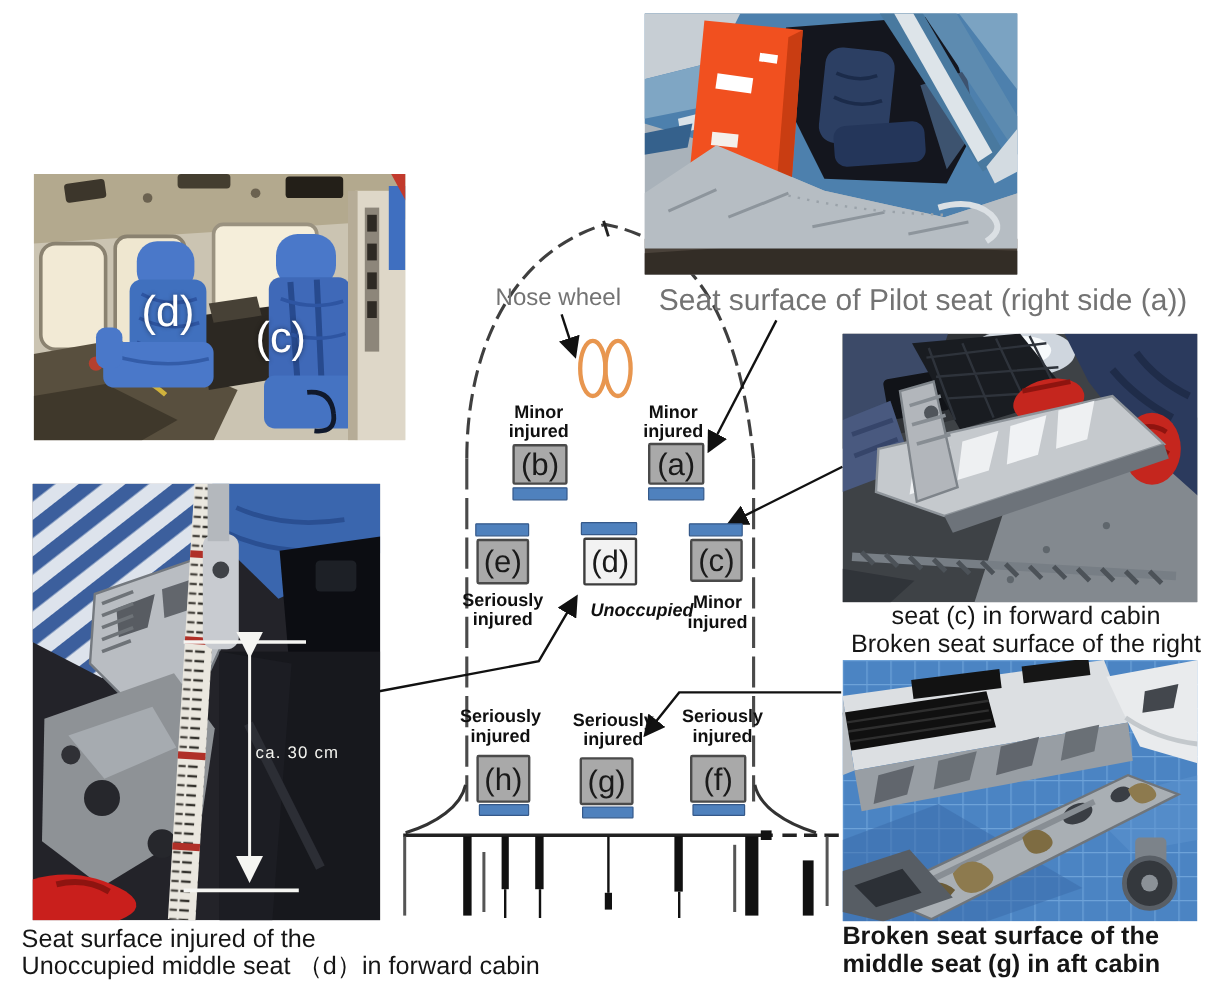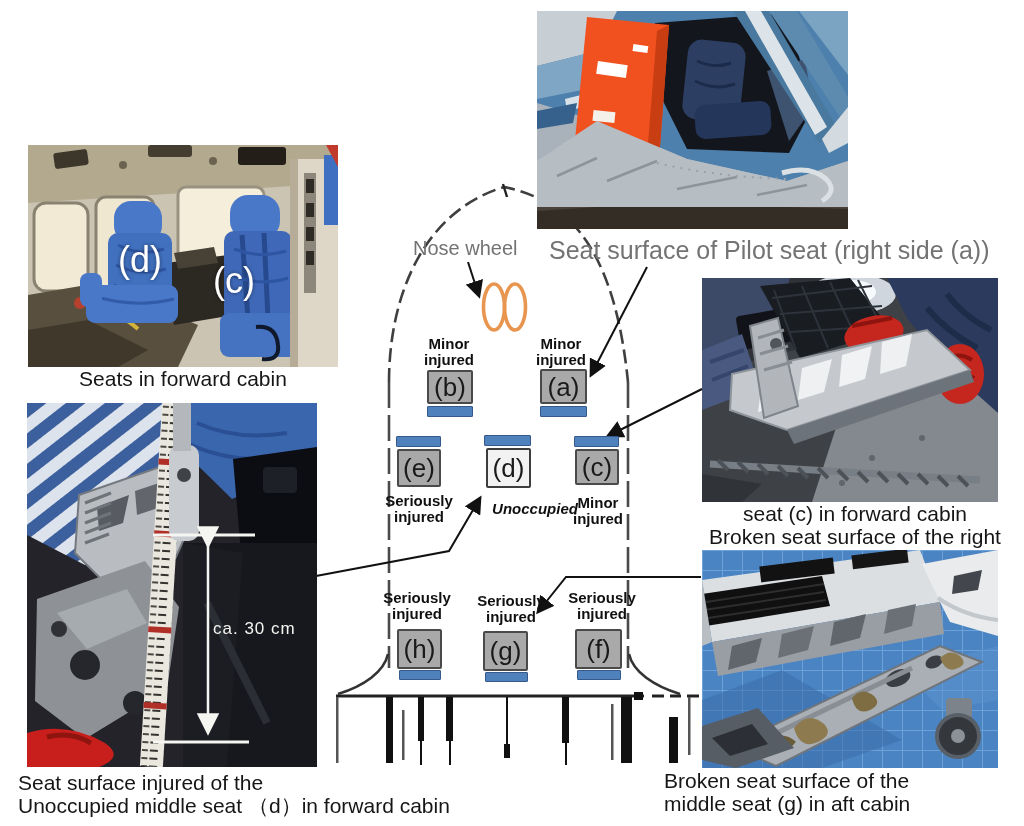--- a/index.html
+++ b/index.html
@@ -13,21 +13,21 @@
             display:flex;align-items:center;justify-content:center;font-size:26px;color:#1a1a1a;
             box-sizing:border-box;line-height:1;}
   .seat-box.unoccupied{background:#f2f2f2;border-color:#3d3d3d;}
   .seat-bar{position:absolute;z-index:3;background:#4f81bd;border:1px solid #35598a;box-sizing:border-box;border-radius:1px;}
   .status{position:absolute;z-index:4;font-weight:bold;font-size:15px;line-height:15.5px;text-align:center;color:#101010;}
   .anno{position:absolute;z-index:4;font-size:20px;color:#737373;white-space:nowrap;}
   .cap{position:absolute;z-index:4;font-size:21px;line-height:22.5px;color:#161616;}
   .cap.center{text-align:center;}
   .photo-seat-label{position:absolute;z-index:5;color:#fff;font-size:36px;line-height:1;
                     text-shadow:0 0 4px rgba(0,0,0,.45);}
-  .measure-label{position:absolute;z-index:5;color:#f4f4f0;font-size:17px;letter-spacing:1px;white-space:nowrap;}
+  .measure-label{position:absolute;z-index:5;color:#f4f4f0;font-size:14px;letter-spacing:1px;white-space:nowrap;}
 </style>
 </head>
 <body>
 
 <div class="canvas">
 
   <svg class="diagram-svg" width="1024" height="826" viewBox="0 0 1024 826">
     <defs>
       <marker id="ah" markerWidth="9" markerHeight="9" refX="7.5" refY="4.5" orient="auto">
         <path d="M0,0 L9,4.5 L0,9 z" fill="#111"></path>
@@ -185,21 +185,20 @@
         <rect x="278" y="58" width="8" height="14" fill="#2e2a24"></rect>
       <rect x="278" y="82" width="8" height="14" fill="#2e2a24"></rect>
         <rect x="278" y="106" width="8" height="14" fill="#2e2a24"></rect>
       <rect x="296" y="10" width="14" height="70" fill="#3f6fc0"></rect>
       <polygon points="298,0 310,0 310,22" fill="#c23a2c"></polygon>
       <rect x="262" y="14" width="8" height="208" fill="#b6ac97"></rect>
     </svg>
     <span class="photo-seat-label" style="left:90px;top:97px;">(d)</span>
     <span class="photo-seat-label" style="left:185px;top:118px;">(c)</span>
   </div>
-  <div class="cap center" style="left:28px;top:368px;width:310px;">Seats in forward cabin</div>
 
   <div class="photo" style="left:27px;top:403px;width:290px;height:364px;">
     <svg viewBox="0 0 290 364">
       <defs>
         <pattern id="stripe3" width="24" height="24" patternUnits="userSpaceOnUse" patternTransform="rotate(52)">
           <rect width="24" height="24" fill="#dde3ec"></rect>
             <rect width="12" height="24" fill="#3c5f9d"></rect>
         </pattern>
         <pattern id="ticks3" width="22" height="8" patternUnits="userSpaceOnUse">
           <rect x="1" y="3" width="8" height="2" fill="#33312c"></rect>
@@ -329,18 +328,18 @@
       <path d="M150 148 q10 -12 22 -2 q8 8 -4 14 q-14 6 -18 -12" fill="#7e6c42"></path>
       <path d="M238 108 q10 -10 20 -2 q8 8 -2 12 q-12 6 -18 -10" fill="#8d7a4e"></path>
       <path d="M66 196 q12 -14 26 -2" stroke="#6b5c38" stroke-width="6" fill="none"></path>
       <rect x="244" y="148" width="26" height="28" rx="4" fill="#7c838a"></rect>
       <circle cx="256" cy="186" r="21" fill="#34383d" stroke="#595f66" stroke-width="4"></circle>
       <circle cx="256" cy="186" r="7" fill="#8b9197"></circle>
       <polygon points="0,176 56,158 92,198 34,218 0,210" fill="#575d64"></polygon>
       <polygon points="10,188 50,174 66,194 28,206" fill="#2c3036"></polygon>
     </svg>
   </div>
-  <div class="cap" style="left:664px;top:770px;width:320px;">
+  <div class="cap" style="left:702px;top:770px;width:320px;font-weight:bold;">
     <div>Broken seat surface of the</div>
     <div>middle seat (g) in aft cabin</div>
   </div>
 
 </div>
 
 </body></html>

